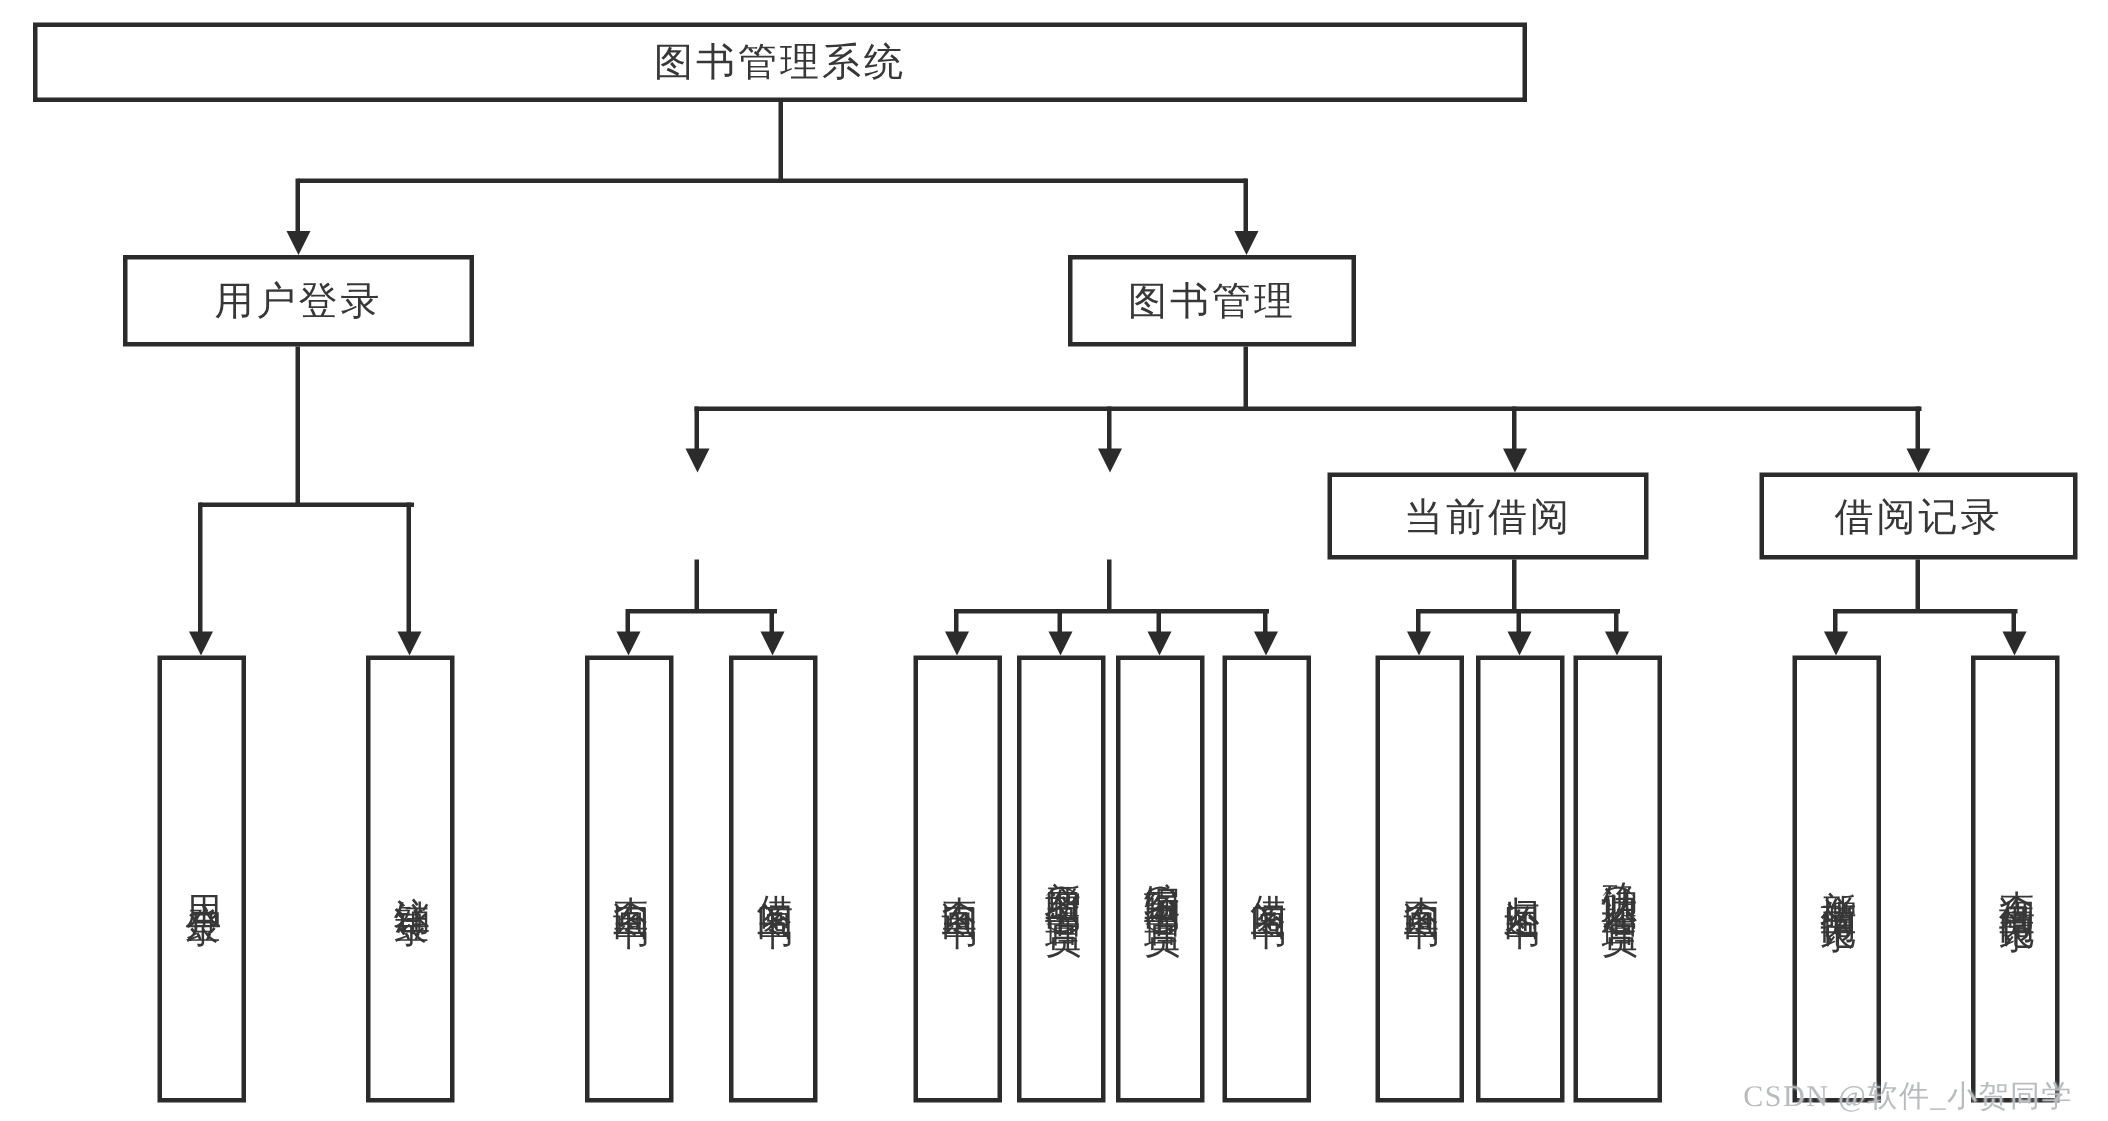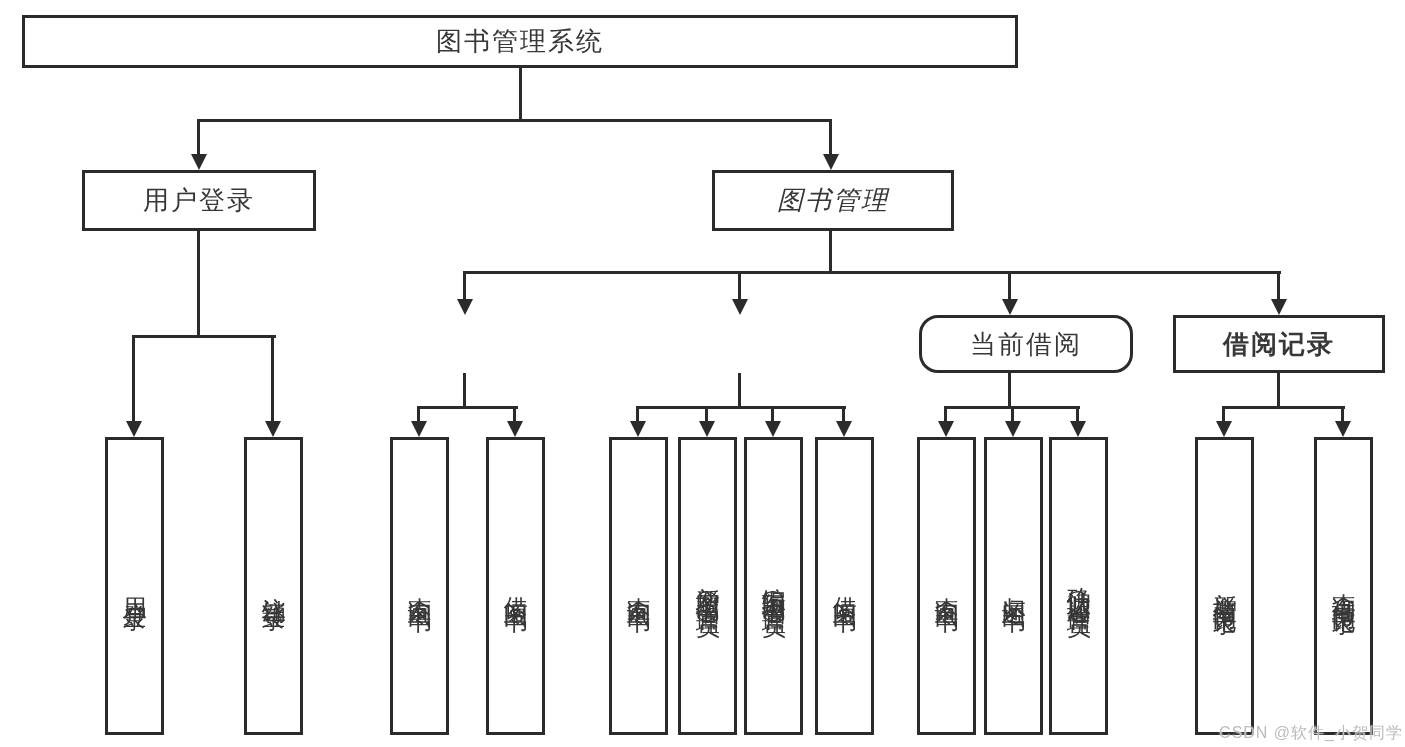--- a/index.html
+++ b/index.html
@@ -39,54 +39,55 @@
     content:"";position:absolute;left:6px;top:0;width:3px;
     height:calc(100% - 10px);background:var(--line);
   }
   .arrow::after{
     content:"";position:absolute;left:0;bottom:0;width:0;height:0;
     border-left:8px solid transparent;border-right:8px solid transparent;
     border-top:16px solid var(--line);
   }
 
   .watermark{
-    position:absolute;right:2px;bottom:3px;z-index:5;
-    font-size:16px;letter-spacing:1px;color:var(--wm);
+    position:absolute;right:23px;bottom:3px;z-index:5;
+    font-size:20px;letter-spacing:1px;color:var(--wm);
     text-shadow:0 0 2px #ffffff;
+    font-family:Liberation Serif, serif;
   }
 </style>
 </head>
 <body>
 
 <div class="canvas">
 
   <div class="node" style="left:22px;top:15px;width:996px;height:53px;text-align:center;">图书管理系统</div>
 
   <div class="vline" style="left:519px;top:68px;height:53px;"></div>
   <div class="hline" style="left:199px;top:119px;width:632px;"></div>
   <div class="arrow" style="left:191px;top:119px;height:51px;"></div>
   <div class="arrow" style="left:823px;top:119px;height:51px;"></div>
 
   <div class="node" style="left:82px;top:170px;width:234px;height:61px;">用户登录</div>
-  <div class="node" style="left:712px;top:170px;width:242px;height:61px;font-style:italic;">图书管理</div>
+  <div class="node" style="left:712px;top:170px;width:192px;height:61px;">图书管理</div>
 
   <div class="vline" style="left:197px;top:231px;height:106px;"></div>
   <div class="hline" style="left:133px;top:335px;width:143px;"></div>
   <div class="arrow" style="left:126px;top:335px;height:102px;"></div>
   <div class="arrow" style="left:265px;top:335px;height:102px;"></div>
 
   <div class="vline" style="left:829px;top:231px;height:42px;"></div>
   <div class="hline" style="left:463px;top:271px;width:818px;"></div>
   <div class="arrow" style="left:457px;top:271px;height:44px;"></div>
   <div class="arrow" style="left:732px;top:271px;height:44px;"></div>
   <div class="arrow" style="left:1002px;top:271px;height:44px;"></div>
   <div class="arrow" style="left:1271px;top:271px;height:44px;"></div>
 
-  <div class="node" style="left:919px;top:315px;width:214px;height:58px;border-radius:19px;">当前借阅</div>
-  <div class="node" style="left:1173px;top:315px;width:212px;height:58px;font-weight:bold;">借阅记录</div>
+  <div class="node" style="left:885px;top:315px;width:214px;height:58px;">当前借阅</div>
+  <div class="node" style="left:1173px;top:315px;width:212px;height:58px;">借阅记录</div>
 
   <div class="vline" style="left:463px;top:373px;height:35px;"></div>
   <div class="hline" style="left:418px;top:406px;width:100px;"></div>
   <div class="arrow" style="left:411px;top:406px;height:31px;"></div>
   <div class="arrow" style="left:507px;top:406px;height:31px;"></div>
 
   <div class="vline" style="left:738px;top:373px;height:35px;"></div>
   <div class="hline" style="left:637px;top:406px;width:209px;"></div>
   <div class="arrow" style="left:630px;top:406px;height:31px;"></div>
   <div class="arrow" style="left:699px;top:406px;height:31px;"></div>

